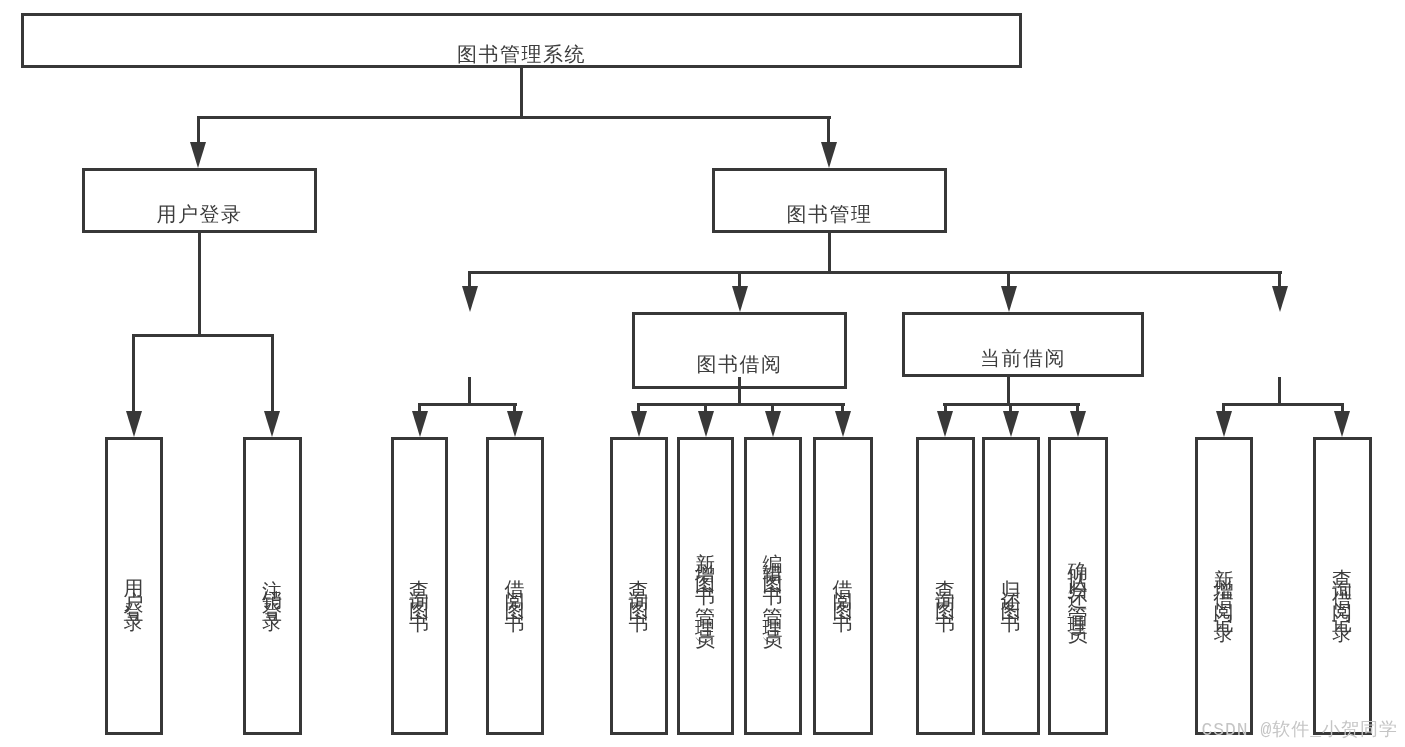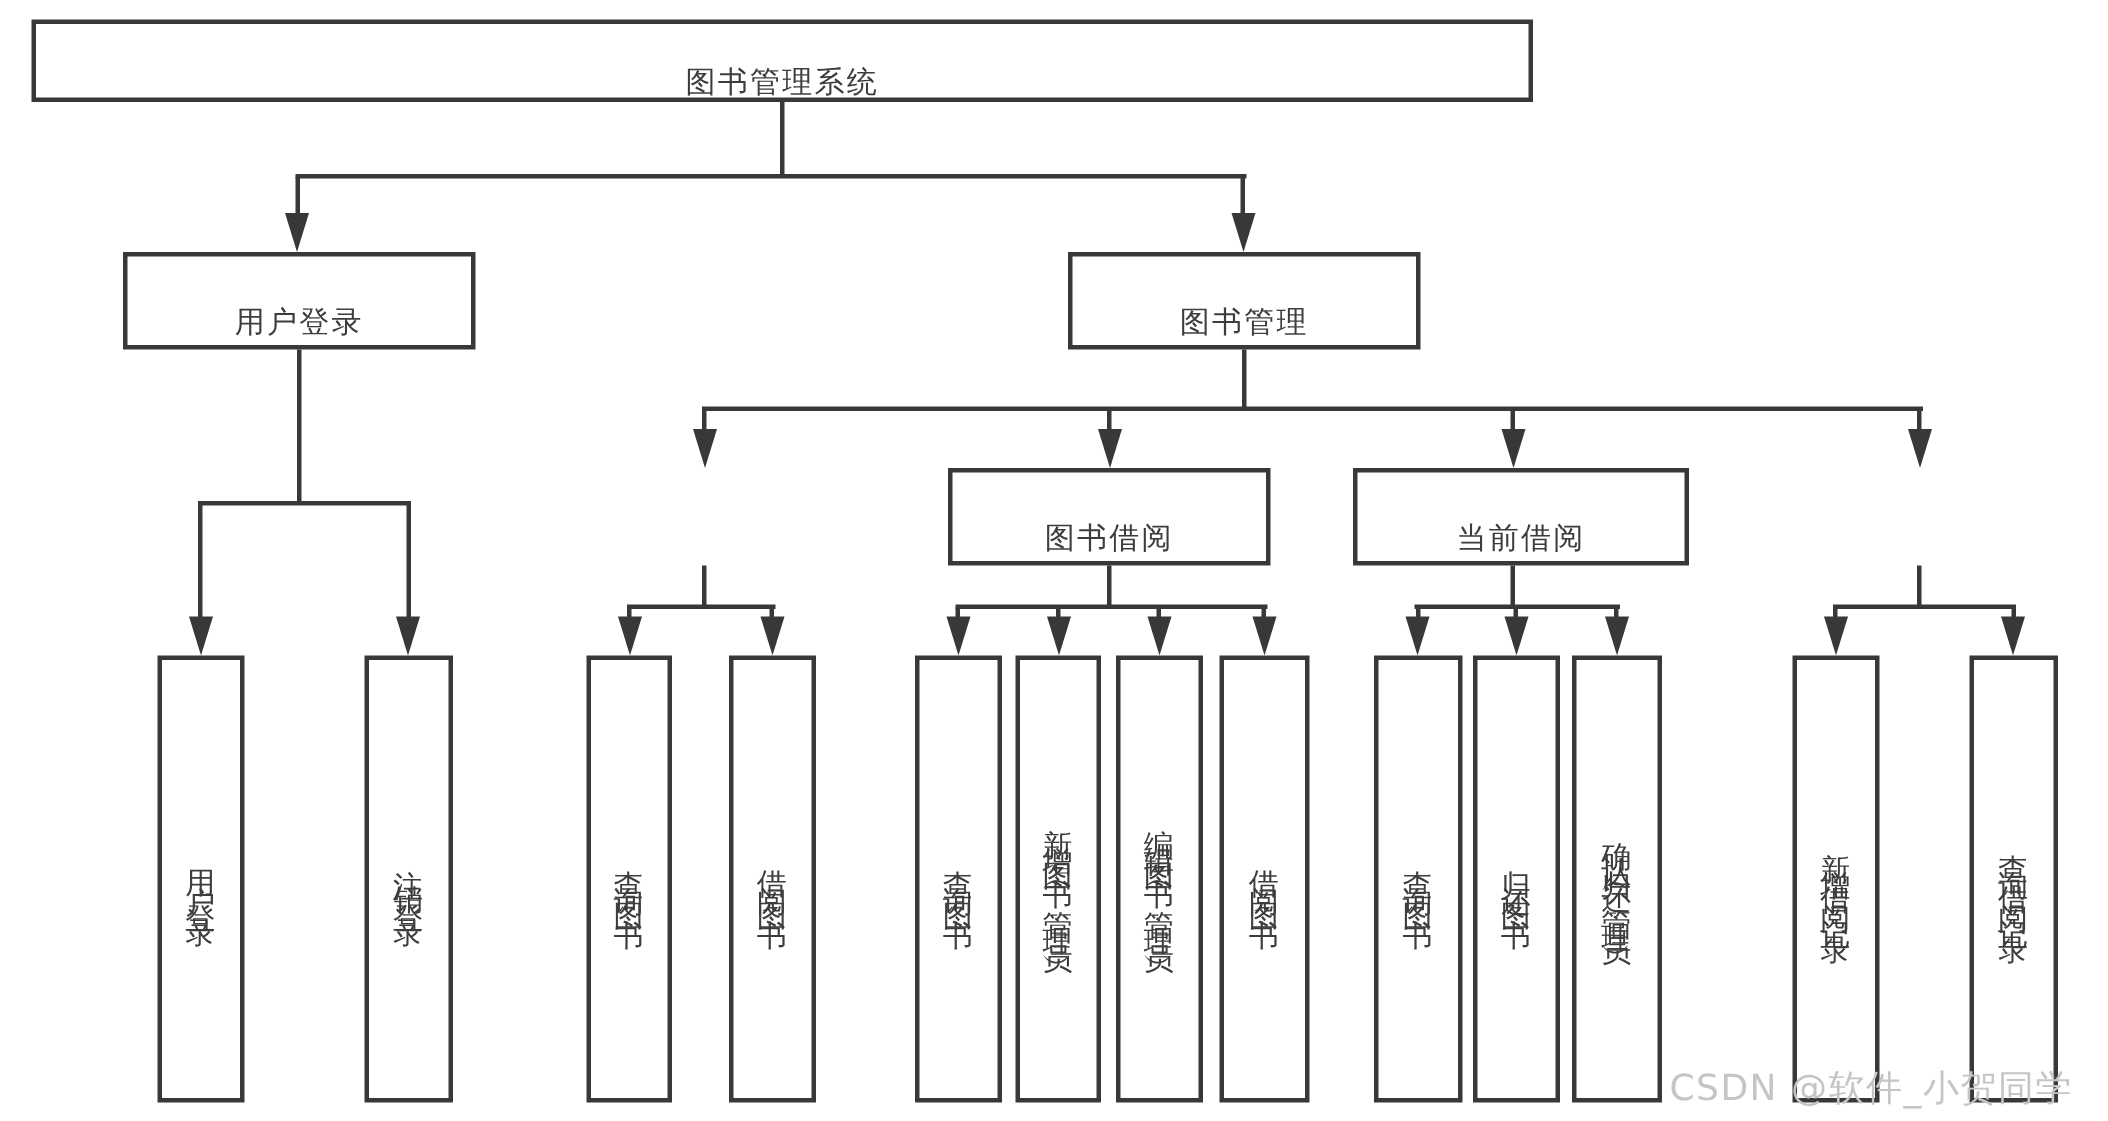--- a/index.html
+++ b/index.html
@@ -19,45 +19,45 @@
     writing-mode:vertical-rl; text-orientation:mixed;
     font-size:20px; color:var(--text,#3d3d3d); letter-spacing:11px; line-height:1.1;
   }
   .line { position:absolute; background:var(--line,#383838); }
   .arrow {
     position:absolute; width:0; height:0;
     border-left:8px solid transparent; border-right:8px solid transparent;
     border-top:26px solid var(--line,#383838);
   }
   .watermark {
-    position:absolute; right:23px; bottom:6px;
-    font-size:24px; color:var(--watermark,#c5c5c5); letter-spacing:1px; white-space:nowrap;
+    position:absolute; right:7px; bottom:6px;
+    font-size:18px; color:var(--watermark,#c5c5c5); letter-spacing:1px; white-space:nowrap;font-family:Liberation Mono, monospace;
   }
 </style>
 </head>
 <body>
 
 <div class="canvas">
 
   <div class="box" style="left:21px; top:13px; width:1001px; height:55px;">
     <span class="hlabel">图书管理系统</span>
   </div>
 
   <div class="box" style="left:82px; top:168px; width:235px; height:65px;">
     <span class="hlabel">用户登录</span>
   </div>
 
   <div class="box" style="left:712px; top:168px; width:235px; height:65px;">
     <span class="hlabel">图书管理</span>
   </div>
 
-  <div class="box" style="left:632px; top:312px; width:215px; height:65px;">
+  <div class="box" style="left:632px; top:312px; width:215px; height:77px;">
     <span class="hlabel">图书借阅</span>
   </div>
-  <div class="box" style="left:902px; top:312px; width:224px; height:65px;">
+  <div class="box" style="left:902px; top:312px; width:242px; height:65px;">
     <span class="hlabel">当前借阅</span>
   </div>
 
   <div class="box" style="left:105px; top:437px; width:58px; height:298px;">
     <span class="vlabel">用户登录</span>
   </div>
   <div class="box" style="left:243px; top:437px; width:59px; height:298px;">
     <span class="vlabel">注销登录</span>
   </div>
 

